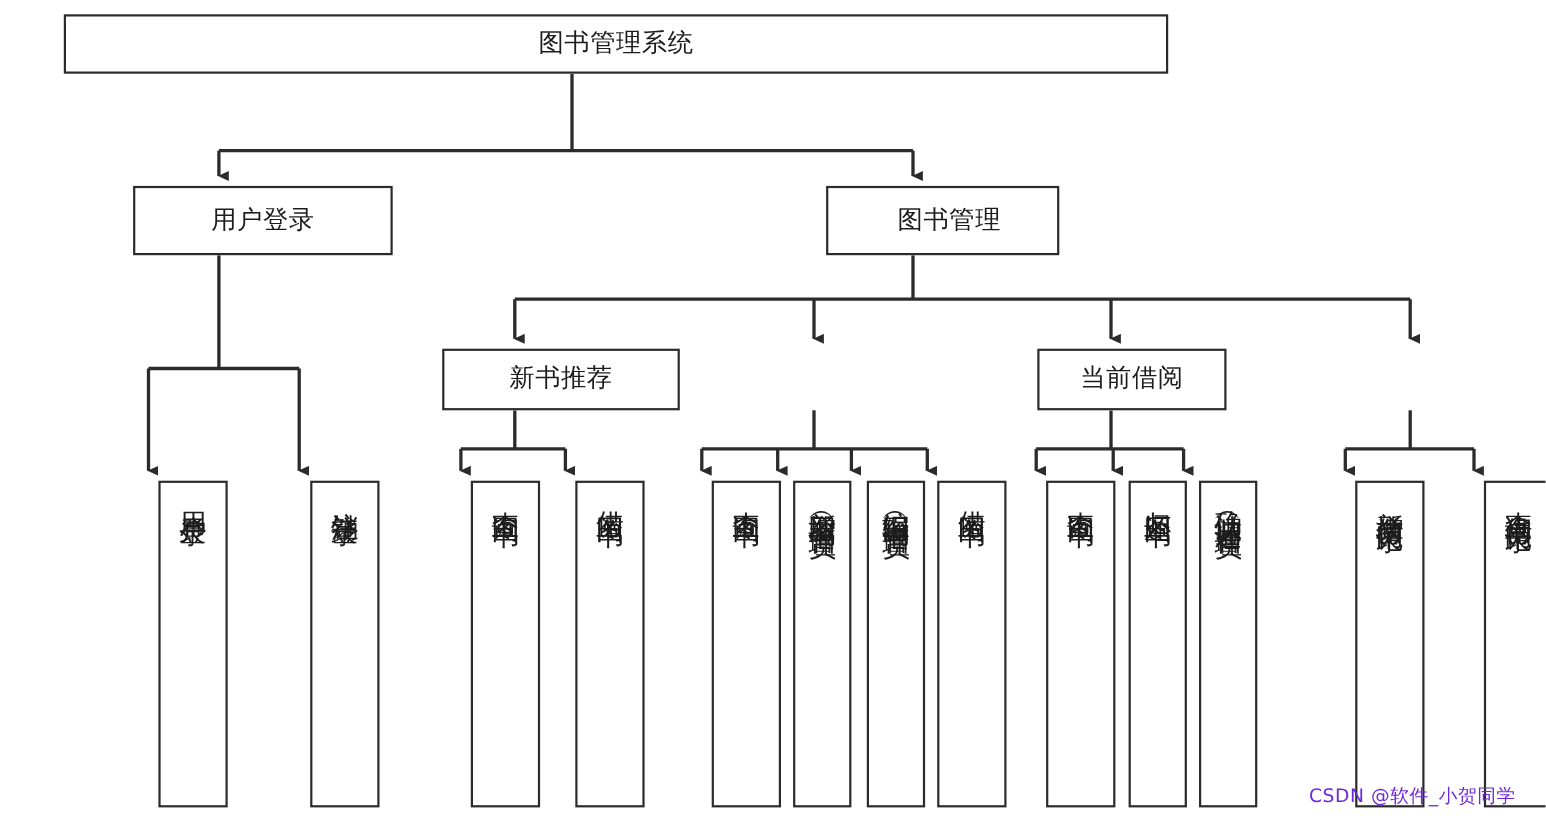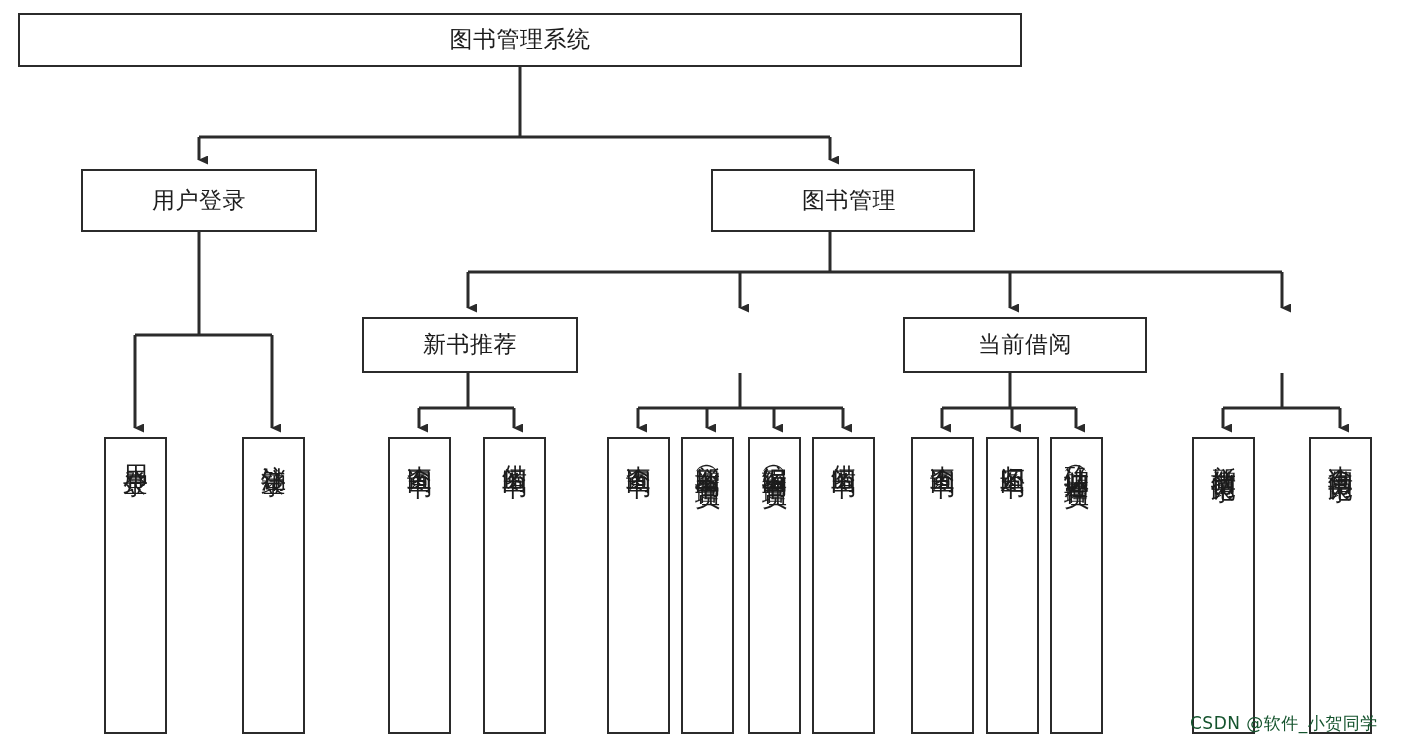--- a/index.html
+++ b/index.html
@@ -23,20 +23,21 @@
   }
   .node-box {
     position: absolute;
     box-sizing: border-box;
     border: 2.5px solid #2b2b2b;
     background: #ffffff;
     display: flex;
     align-items: center;
     justify-content: center;
     color: #1c1c1c;
+    margin-left: 40px;
   }
   .node-label {
     display: block;
     text-align: center;
     line-height: 1.12;
     color: #1c1c1c;
   }
   .horiz .node-label {
     font-size: 23px;
     letter-spacing: 0.5px;
@@ -60,21 +61,21 @@
     top: 0;
     width: 1405px;
     height: 747px;
     pointer-events: none;
   }
   .watermark {
     position: absolute;
     left: 1190px;
     top: 712px;
     font-size: 17px;
-    color: #14532d;
+    color: #6d28d9;
     white-space: nowrap;
     letter-spacing: 0.5px;
   }
 </style>
 </head>
 <body>
 
 <div id="diagram-root">
 
   <svg class="connectors" viewBox="0 0 1405 747" width="1405" height="747">
@@ -127,28 +128,28 @@
     </g>
   </svg>
 
   <div class="node-box horiz" style="left:18px; top:13px; width:1004px; height:54px;">
     <span class="node-label">图书管理系统</span>
   </div>
 
   <div class="node-box horiz" style="left:81px; top:169px; width:236px; height:63px;">
     <span class="node-label">用户登录</span>
   </div>
-  <div class="node-box horiz" style="left:711px; top:169px; width:264px; height:63px;padding-left:12px;">
+  <div class="node-box horiz" style="left:711px; top:169px; width:212px; height:63px;padding-left:12px;">
     <span class="node-label">图书管理</span>
   </div>
 
   <div class="node-box horiz" style="left:362px; top:317px; width:216px; height:56px;">
     <span class="node-label">新书推荐</span>
   </div>
-  <div class="node-box horiz" style="left:903px; top:317px; width:244px; height:56px;">
+  <div class="node-box horiz" style="left:903px; top:317px; width:172px; height:56px;">
     <span class="node-label">当前借阅</span>
   </div>
 
   <div class="node-box vert" style="left:104px; top:437px; width:63px; height:297px;">
     <span class="node-label">用户登录</span>
   </div>
   <div class="node-box vert" style="left:242px; top:437px; width:63px; height:297px;">
     <span class="node-label">注销登录</span>
   </div>
 

